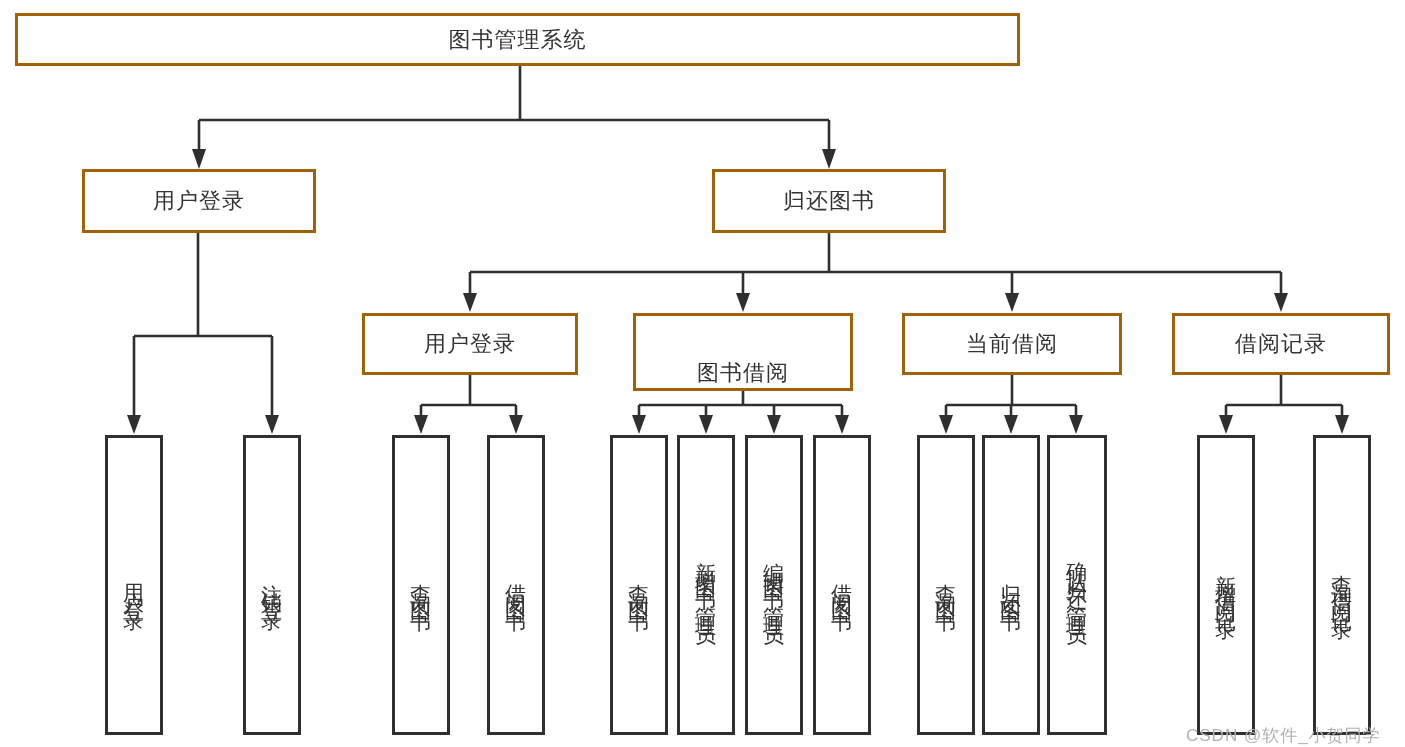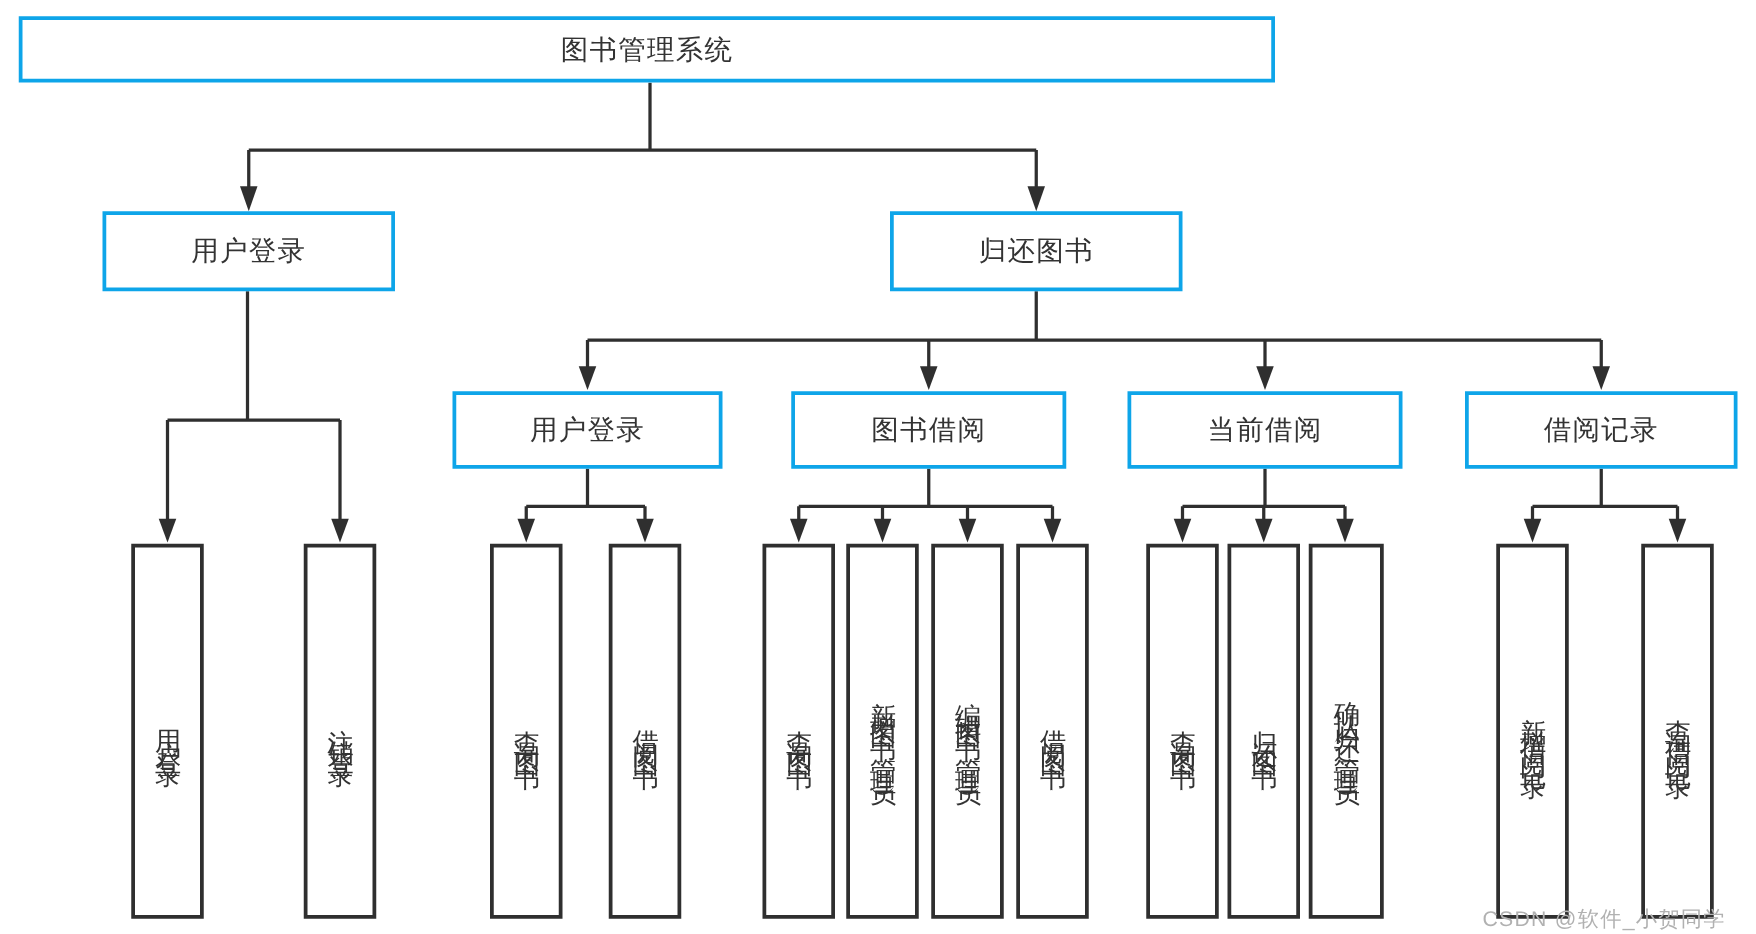--- a/index.html
+++ b/index.html
@@ -2,21 +2,21 @@
 <html><head>
 <meta charset="utf-8">
 <style>
   html,body{margin:0;padding:0;background:#ffffff;}
   body{font-family:"Liberation Sans","DejaVu Sans",sans-serif;color:#333333;}
   #canvas{position:relative;width:1405px;height:747px;background:#ffffff;overflow:hidden;}
   #wires{position:absolute;left:0;top:0;width:1405px;height:747px;}
   .node{
     position:absolute;
     background:#ffffff;
-    border:3px solid #0ea5e9;
+    border:3px solid #a16207;
     box-sizing:border-box;
     display:flex;align-items:center;justify-content:center;
     font-size:22px;color:#333333;
     letter-spacing:1px;
     z-index:2;
   }
   .vnode{
     position:absolute;
     background:#ffffff;
     border:3px solid #2f2f2f;
@@ -96,21 +96,21 @@
   <div class="node" style="left:82px;top:169px;width:234px;height:64px;">
     <span>用户登录</span>
   </div>
   <div class="node" style="left:712px;top:169px;width:234px;height:64px;">
     <span>归还图书</span>
   </div>
 
   <div class="node" style="left:362px;top:313px;width:216px;height:62px;">
     <span>用户登录</span>
   </div>
-  <div class="node" style="left:633px;top:313px;width:220px;height:62px;">
+  <div class="node" style="left:633px;top:313px;width:220px;height:78px;align-items:flex-end;">
     <span>图书借阅</span>
   </div>
   <div class="node" style="left:902px;top:313px;width:220px;height:62px;">
     <span>当前借阅</span>
   </div>
   <div class="node" style="left:1172px;top:313px;width:218px;height:62px;">
     <span>借阅记录</span>
   </div>
 
   <div class="vnode" style="left:105px;top:435px;width:58px;height:300px;">

